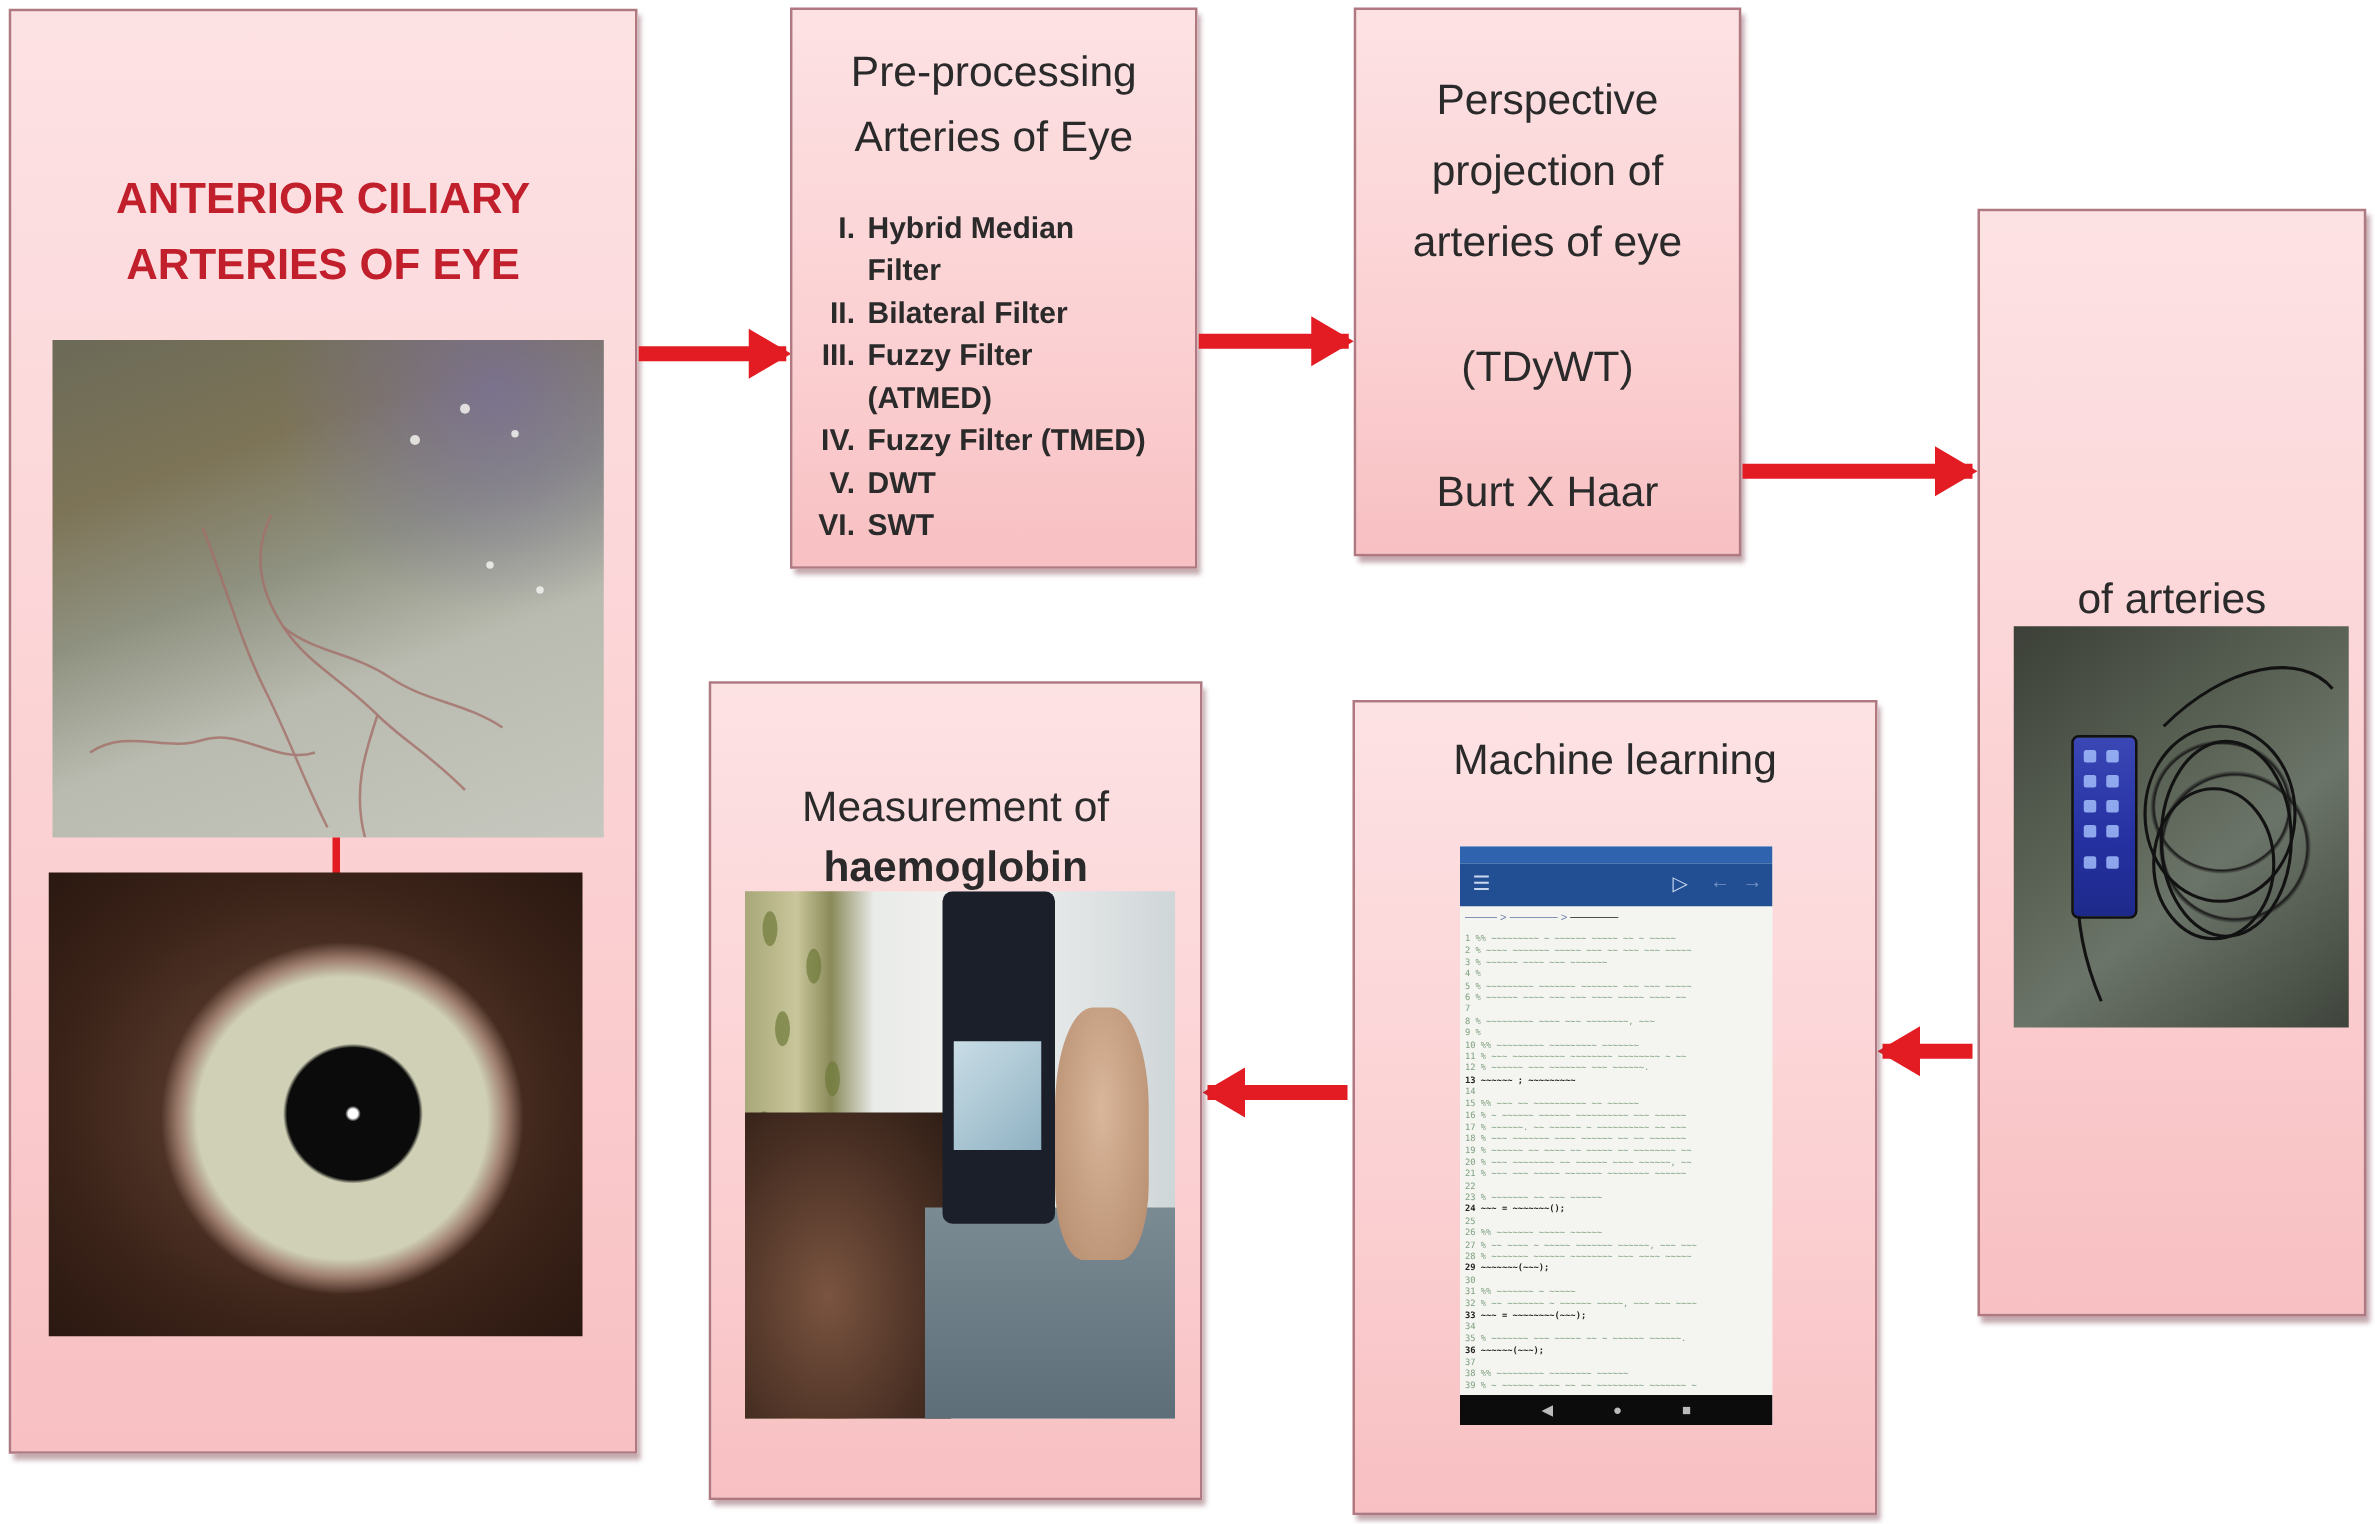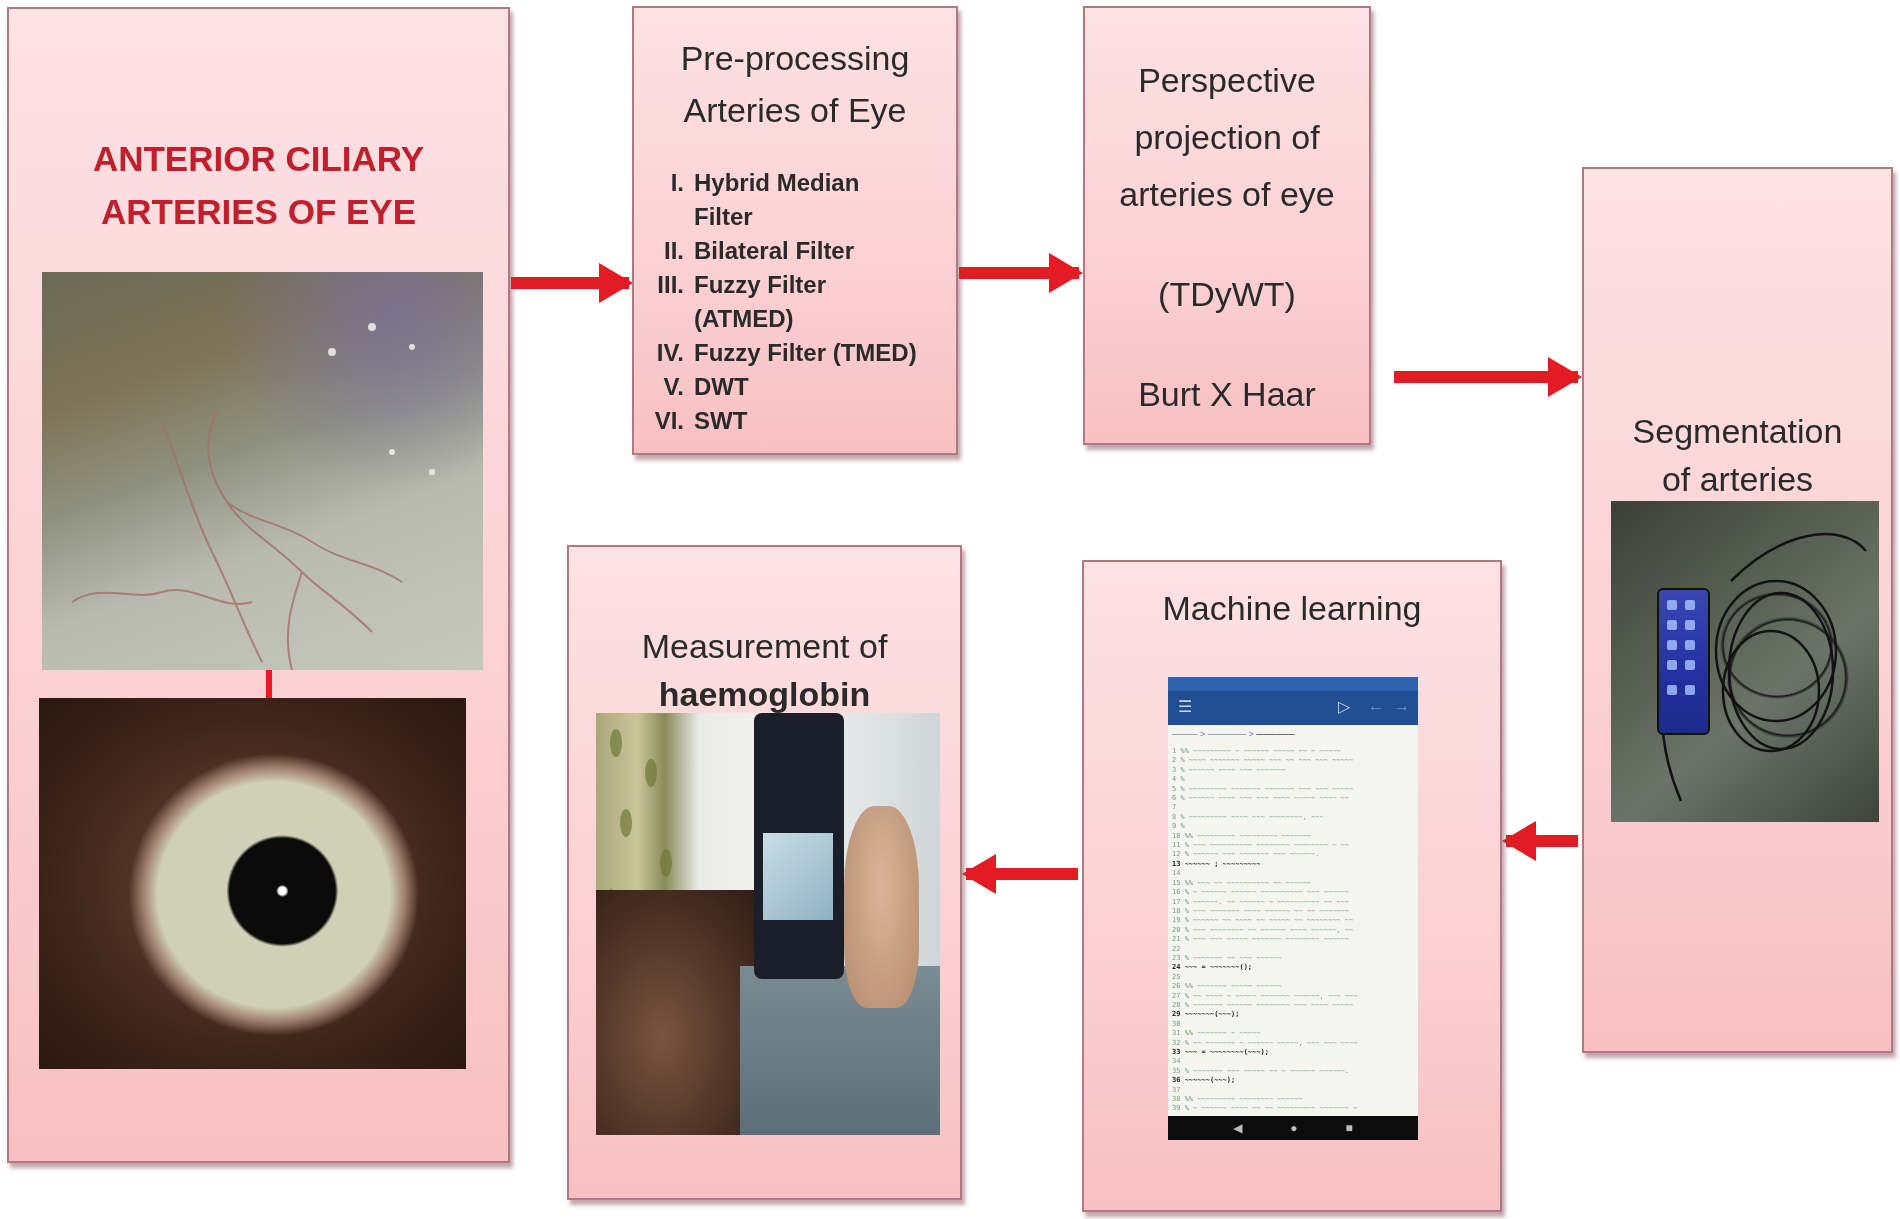--- a/index.html
+++ b/index.html
@@ -139,32 +139,31 @@
       </li>
     <li>
         <span class="num">VI.</span>
         <span class="txt">SWT</span>
       </li>
   </ul>
 </div>
 
 <div class="arrow right" style="left:959px; top:267px; width:120px;"></div>
 
-<div class="box" style="left:1083px; top:6px; width:288px; height:439px;">
+<div class="box" style="left:1083px; top:6px; width:310px; height:439px;">
   <div class="t head" style="top:46px;">Perspective</div>
   <div class="t head" style="top:103px;">projection of</div>
   <div class="t head" style="top:160px;">arteries of eye</div>
   <div class="t head" style="top:260px;">(TDyWT)</div>
   <div class="t head" style="top:360px;">Burt X Haar</div>
 </div>
 
 <div class="arrow right" style="left:1394px; top:371px; width:184px;"></div>
 
 <div class="box" style="left:1582px; top:167px; width:311px; height:886px;">
-  <div class="t head" style="top:236px;">Segmentation</div>
   <div class="t head" style="top:284px;">of arteries</div>
   <div class="photo cable" style="left:27px; top:332px; width:268px; height:321px;">
     <svg width="268" height="321" viewBox="0 0 268 321" style="position:absolute;left:0;top:0">
       <g fill="none" stroke="#121212" stroke-width="2.5">
         <ellipse cx="165" cy="150" rx="60" ry="70"></ellipse>
         <ellipse cx="170" cy="170" rx="52" ry="78"></ellipse>
         <ellipse cx="160" cy="190" rx="48" ry="60"></ellipse>
         <path d="M120 80 C170 30, 230 20, 255 50"></path>
         <path d="M70 120 C50 170, 40 230, 70 300"></path>
       </g>

